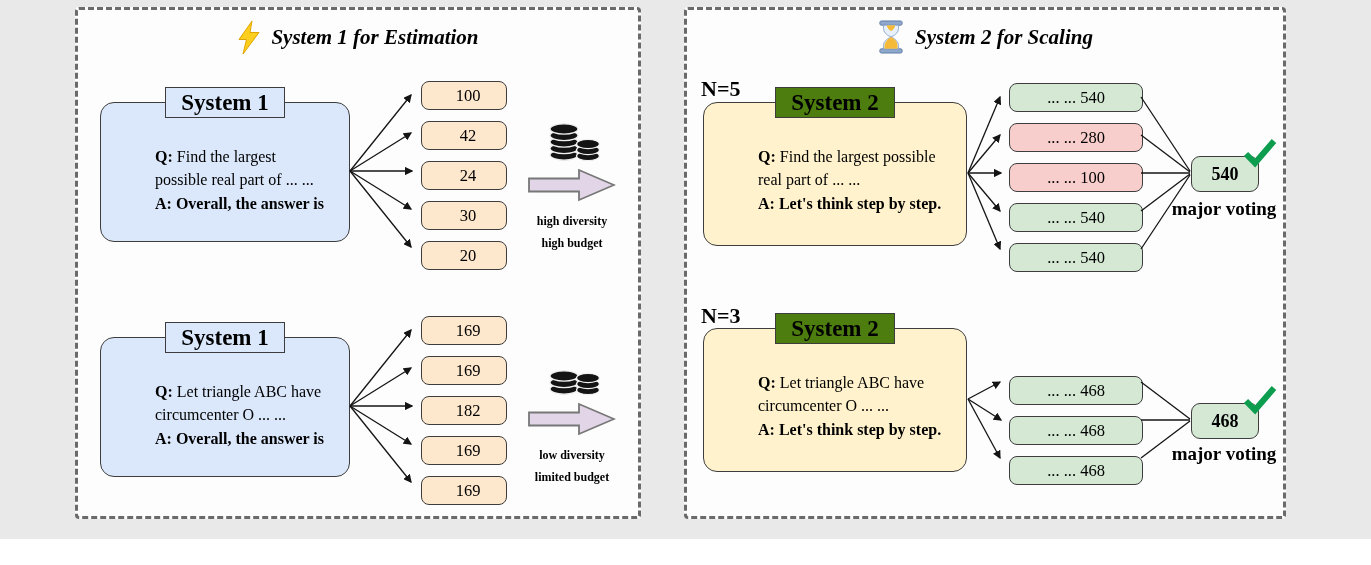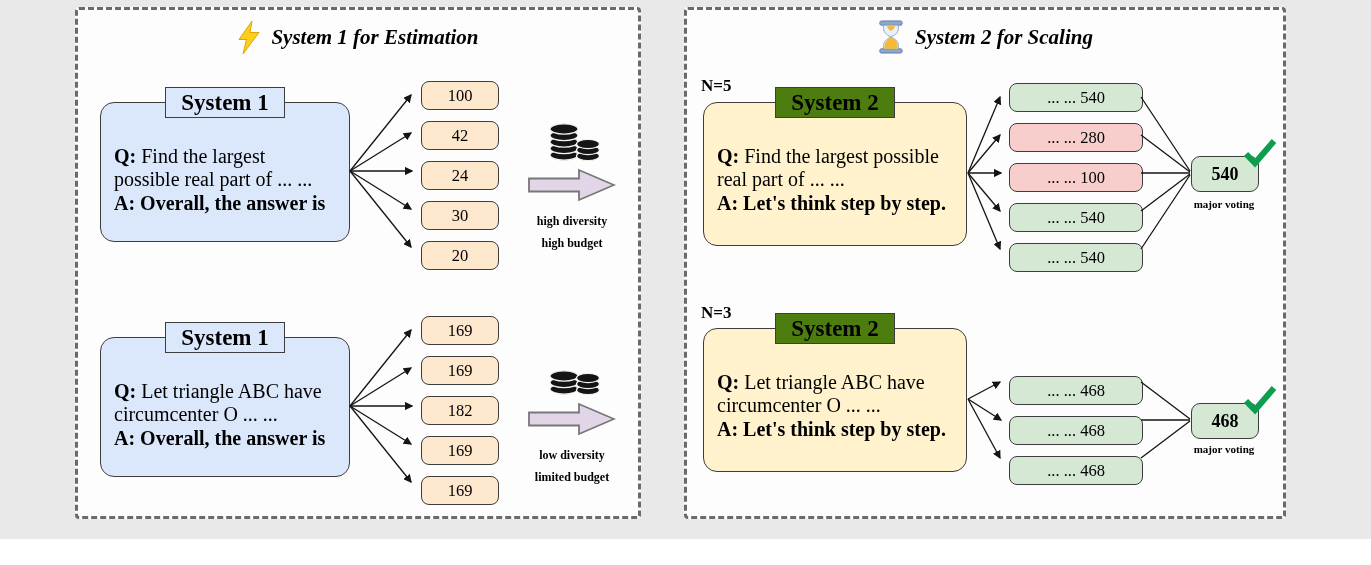--- a/index.html
+++ b/index.html
@@ -14,38 +14,38 @@
   #rightPanel{left:684px;width:596px;height:506px;}
   .ptitle{position:absolute;top:8px;left:0;right:0;height:38px;display:flex;align-items:center;justify-content:center;gap:10px;}
   .ptext{font-size:21px;font-weight:bold;font-style:italic;}
   .qbox{position:absolute;border:1.6px solid #3d3d3d;border-radius:14px;}
   .qbox.blue{background:#dbe8fb;}
   .qbox.yellow{background:#fff2cc;}
   .syslabel{position:absolute;width:118px;height:29px;border:1.6px solid #3d3d3d;
     display:flex;align-items:center;justify-content:center;font-weight:bold;font-size:23px;z-index:2;}
   .syslabel.blue{background:#dbe8fb;}
   .syslabel.yellow{background:#4d7c0f;}
-  .qtext{padding:42px 18px 0 13px;font-size:20px;line-height:23px;}
+  .qtext{padding:42px 18px 0 13px;font-size:16px;line-height:23px;margin-left:41px;}
   .b{font-weight:bold;}
   .aline{margin-top:1px;}
   .fan,.conv{position:absolute;overflow:visible;}
   .fan line,.conv line{stroke:#141414;stroke-width:1.3px;}
   .anscol{position:absolute;display:flex;flex-direction:column;}
   .ans{width:76px;height:27px;margin-bottom:11px;border:1.5px solid #3d3d3d;border-radius:8px;
-    background:#fde7cd;display:flex;align-items:center;justify-content:center;font-size:16.5px;}
+    background:#fde7cd;display:flex;align-items:center;justify-content:center;font-size:16.5px;padding-left:8px;}
   .sample{width:132px;height:27px;margin-bottom:11px;border:1.5px solid #3d3d3d;border-radius:8px;
     display:flex;align-items:center;justify-content:center;font-size:16.5px;}
   .sample.majority{background:#d5e8d4;}
   .sample.minority{background:#f8cecc;}
   .result{position:absolute;width:66px;height:34px;border:1.6px solid #3d3d3d;border-radius:9px;
     background:#d5e8d4;display:flex;align-items:center;justify-content:center;
     font-size:18px;font-weight:bold;z-index:1;}
   .check{position:absolute;z-index:2;}
-  .nlabel{position:absolute;font-size:17px;font-weight:bold;}
-  .voting{position:absolute;width:150px;text-align:center;font-size:11px;font-weight:bold;}
+  .nlabel{position:absolute;font-size:22px;font-weight:bold;}
+  .voting{position:absolute;width:150px;text-align:center;font-size:19px;font-weight:bold;}
   .sidecol{position:absolute;width:128px;display:flex;flex-direction:column;align-items:center;}
   .cap{margin-top:8px;font-size:12px;font-weight:bold;line-height:22px;text-align:center;}
   .defs{position:absolute;width:0;height:0;}
 </style>
 </head>
 <body>
 
 <svg class="defs">
   <defs>
     <marker id="ah" viewBox="0 0 10 10" refX="8.5" refY="5" markerWidth="6.5" markerHeight="6.5" orient="auto-start-reverse">

